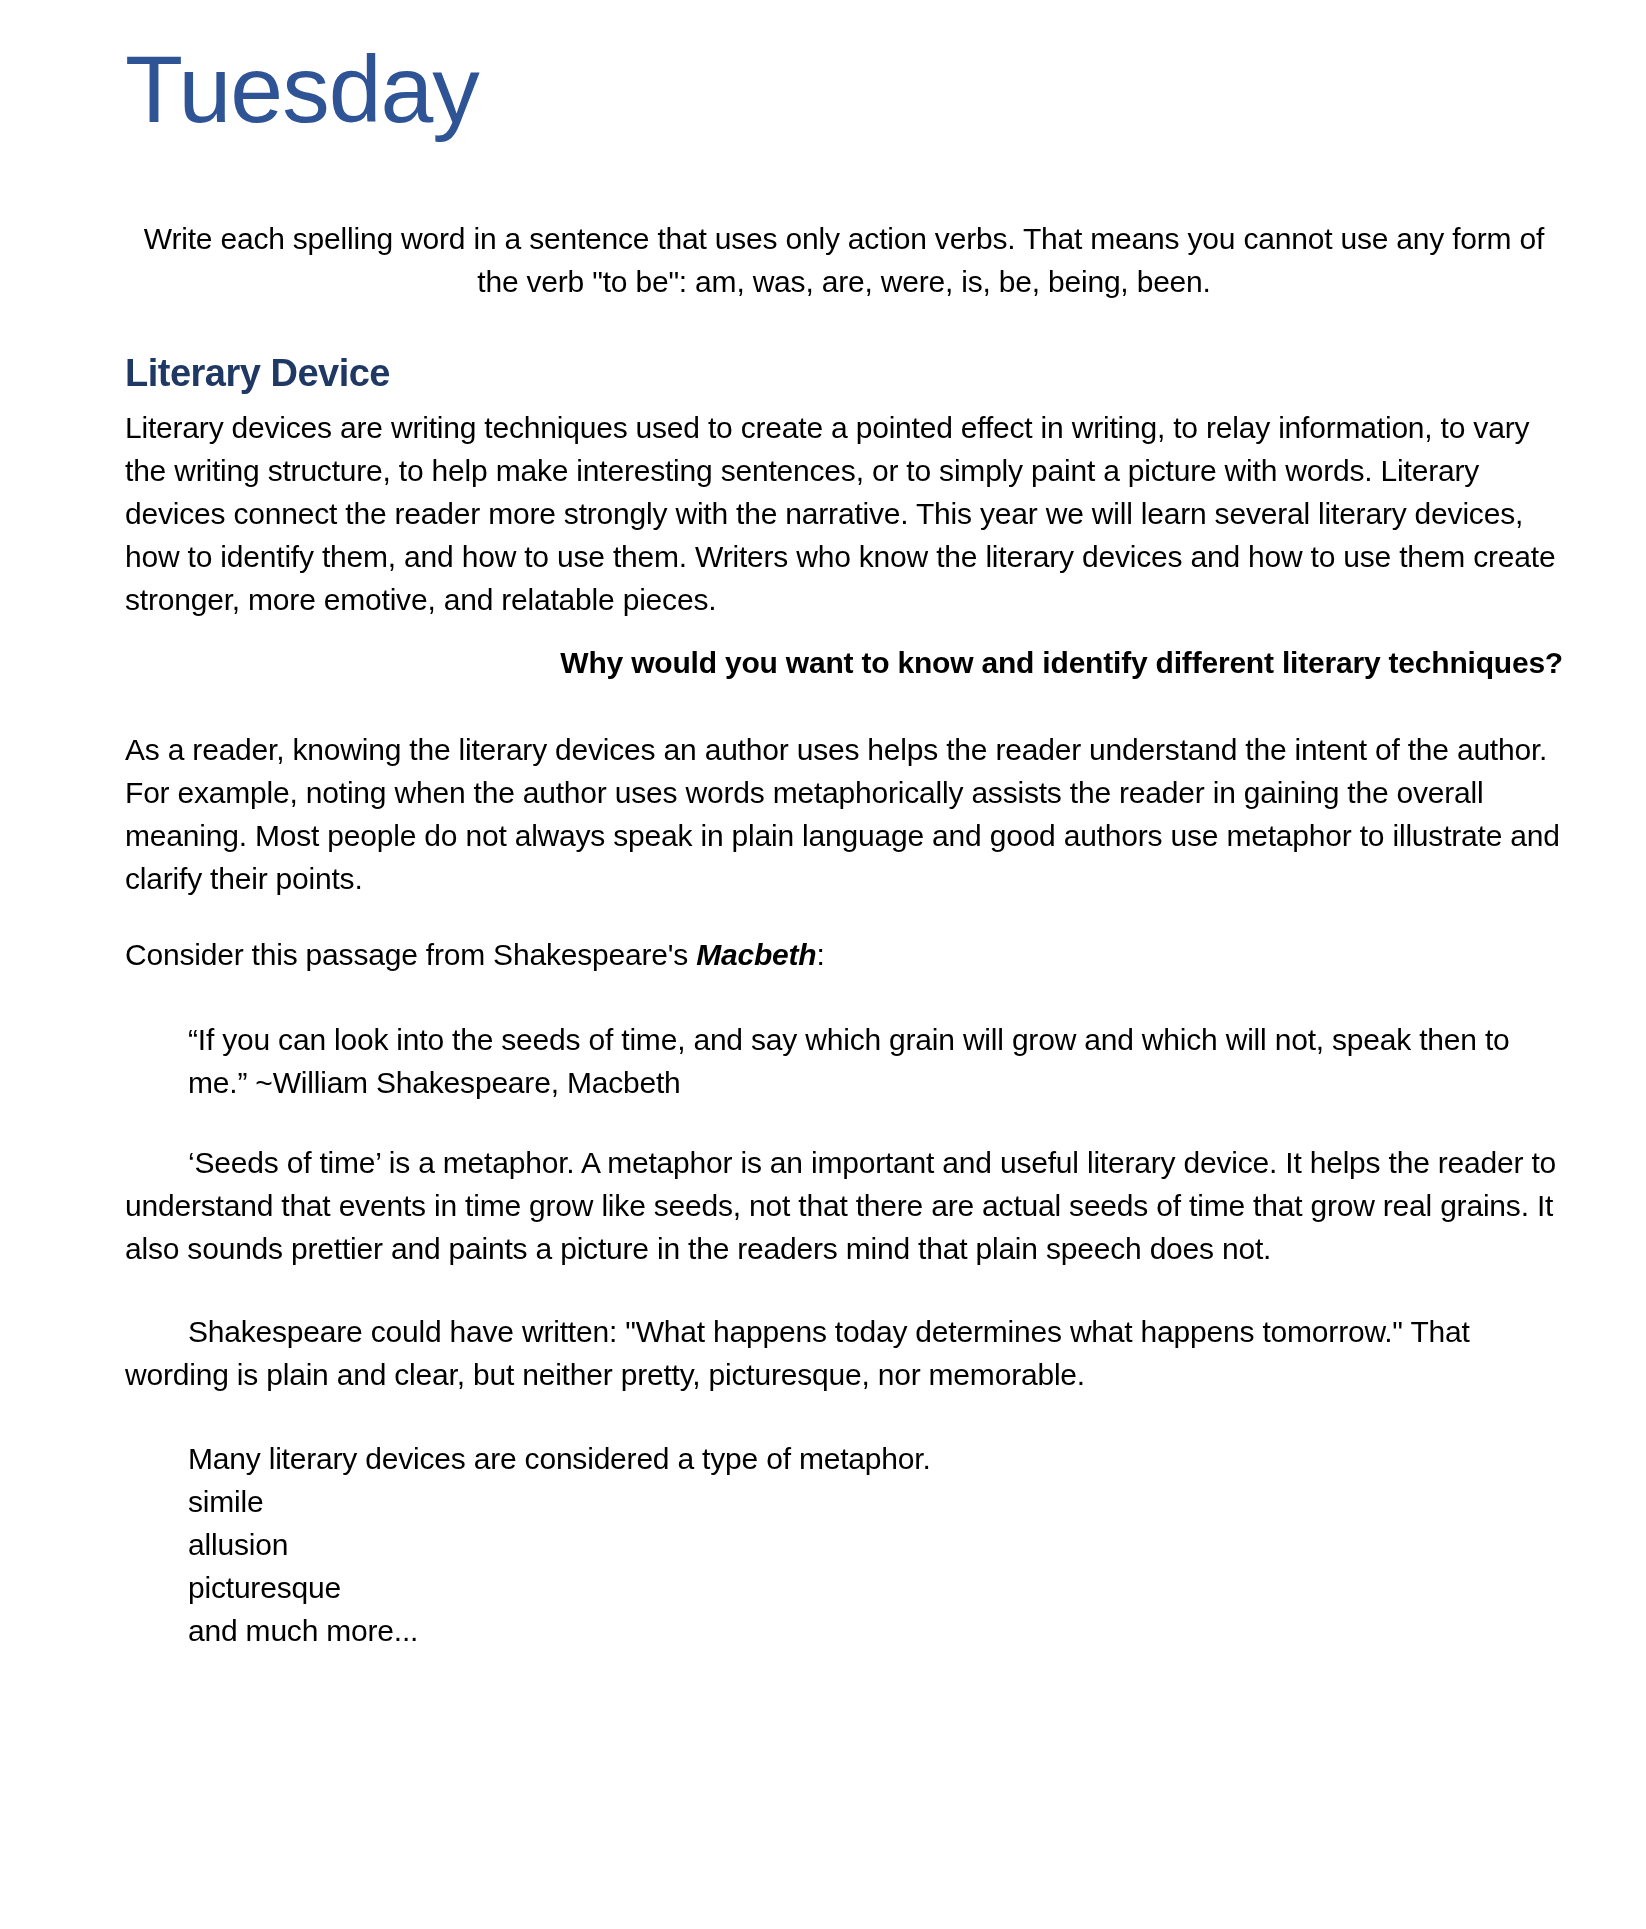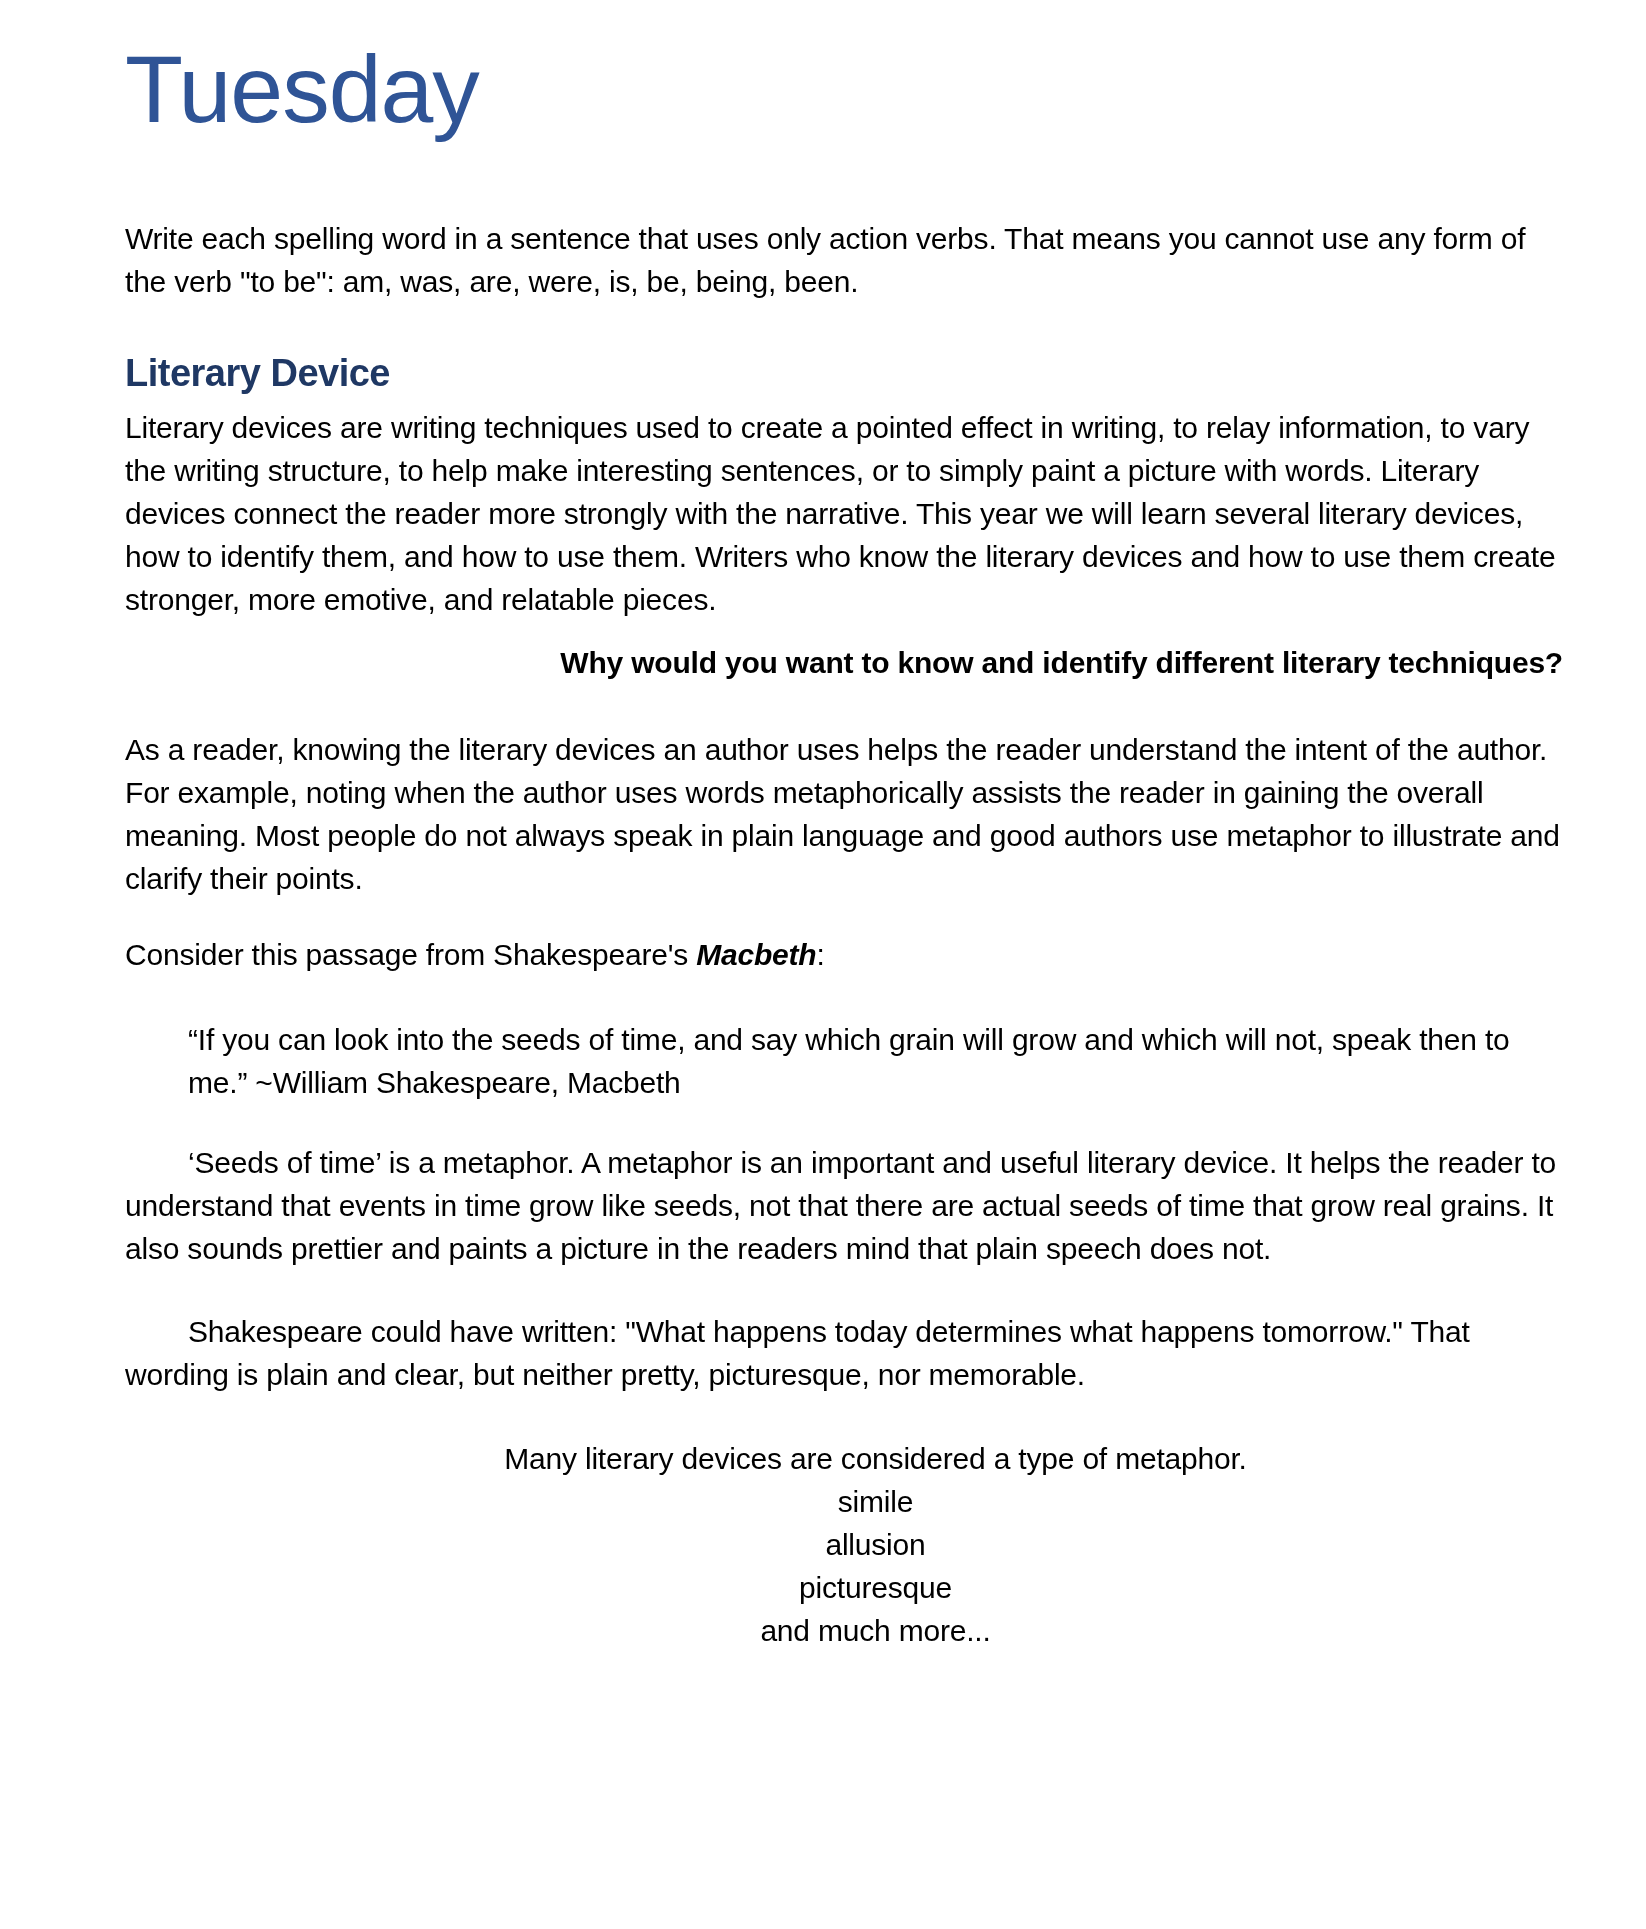--- a/index.html
+++ b/index.html
@@ -30,20 +30,21 @@
     margin: 0;
   }
   .body-text {
     font-size: 30px;
     line-height: 43px;
     letter-spacing: -0.2px;
     margin: 0;
   }
   .intro-para {
     margin-top: 80px;
+    text-align: center;
   }
   .section-heading {
     font-size: 38px;
     line-height: 56px;
     font-weight: 600;
     letter-spacing: -0.5px;
     color: var(--heading2-color, #1f3864);
     margin: 42px 0 0 0;
   }
   .section-intro {
@@ -74,21 +75,20 @@
   }
   .metaphor-para {
     margin-top: 37px;
   }
   .plain-para {
     margin-top: 40px;
   }
   .device-list {
     margin-top: 41px;
     margin-left: 63px;
-    text-align: center;
   }
 </style>
 </head>
 <body>
 
 <div class="page">
 
   <h1 class="doc-title">Tuesday</h1>
 
   <p class="body-text intro-para">Write each spelling word in a sentence that uses only action verbs. That means you cannot use any form of the verb "to be": am, was, are, were, is, be, being, been.</p>

